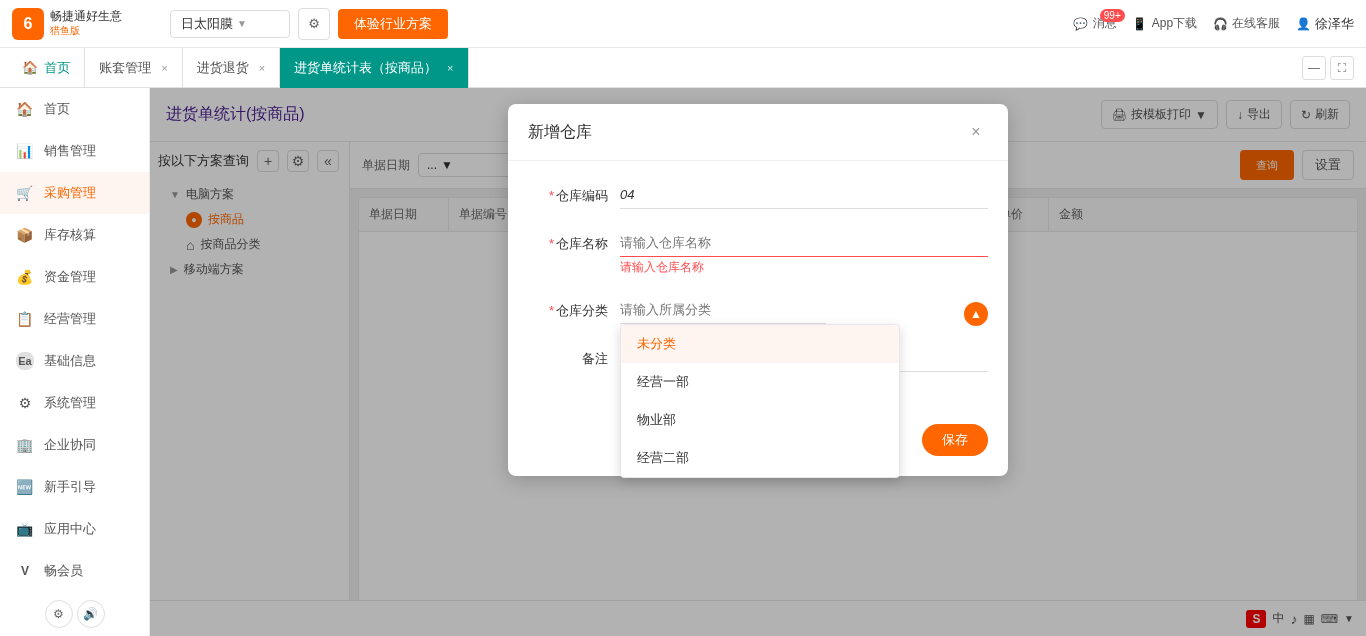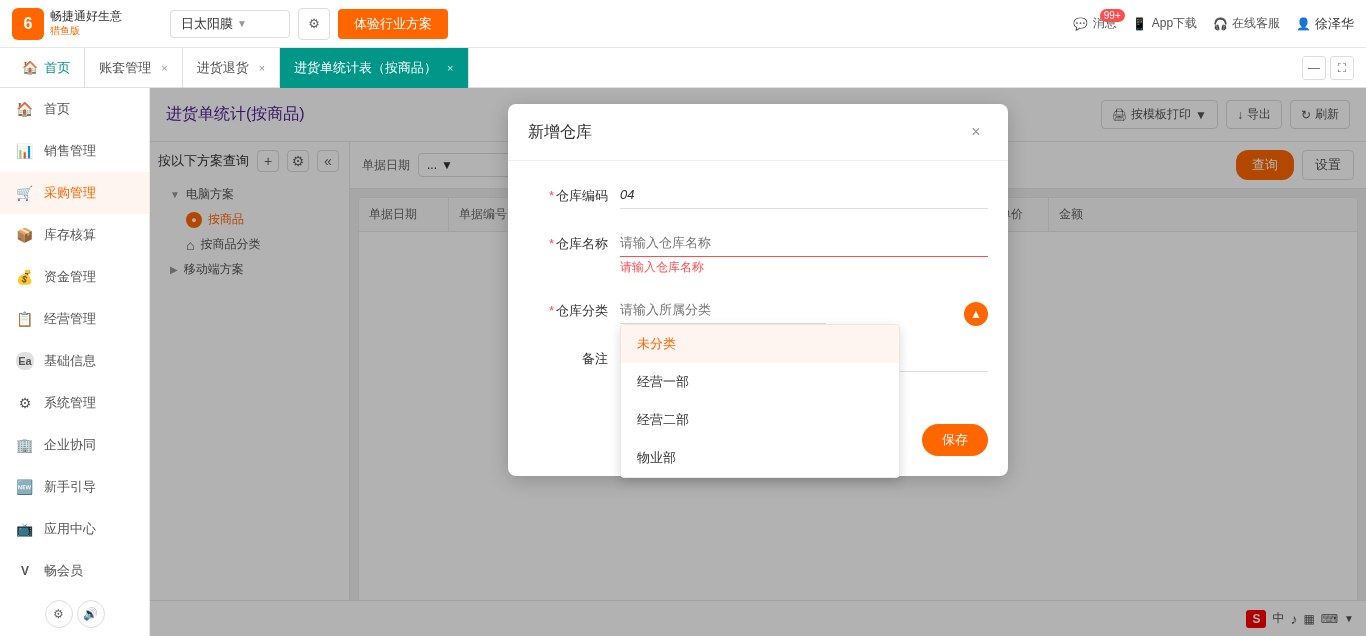--- a/index.html
+++ b/index.html
@@ -171,22 +171,22 @@
       display: flex; align-items: center; gap: 8px; flex-wrap: wrap;
     }
     .query-label { font-size: 12px; color: #666; white-space: nowrap; }
     .query-select {
       border: 1px solid #ddd; border-radius: 4px;
       padding: 4px 8px; font-size: 12px; color: #333;
       background: #fff; cursor: pointer; display: flex; align-items: center; gap: 4px;
       min-width: 100px;
     }
     .query-btn {
-      background: #ff6600; color: #fff; border: none; border-radius: 12px;
-      padding: 5px 16px; cursor: pointer; font-size: 13px;
+      background: #ff6600; color: #fff; border: none; border-radius: 4px;
+      padding: 5px 16px; cursor: pointer; font-size: 11px;
     }
     .setting-btn {
       border: 1px solid #ddd; border-radius: 4px;
       padding: 5px 12px; cursor: pointer; font-size: 13px; background: #fff; color: #555;
     }
 
     
     .overlay {
       position: absolute;
       top: 0; left: 0; right: 0; bottom: 0;
@@ -593,22 +593,22 @@
 
           <div class="form-row" style="position:relative;">
             <span class="form-label required">仓库分类</span>
             <div class="select-wrapper">
               <input class="form-input" type="text" placeholder="请输入所属分类" style="padding-right: 30px;">
               <div class="select-arrow">▲</div>
               
               <div class="dropdown-list">
                 <div class="dropdown-item selected">未分类</div>
                 <div class="dropdown-item">经营一部</div>
+                <div class="dropdown-item">物业部</div>
                 <div class="dropdown-item">经营二部</div>
-                <div class="dropdown-item">物业部</div>
               </div>
             </div>
           </div>
 
           <div class="form-row">
             <span class="form-label">备注</span>
             <input class="form-input" type="text" style="">
           </div>
 
         </div>

